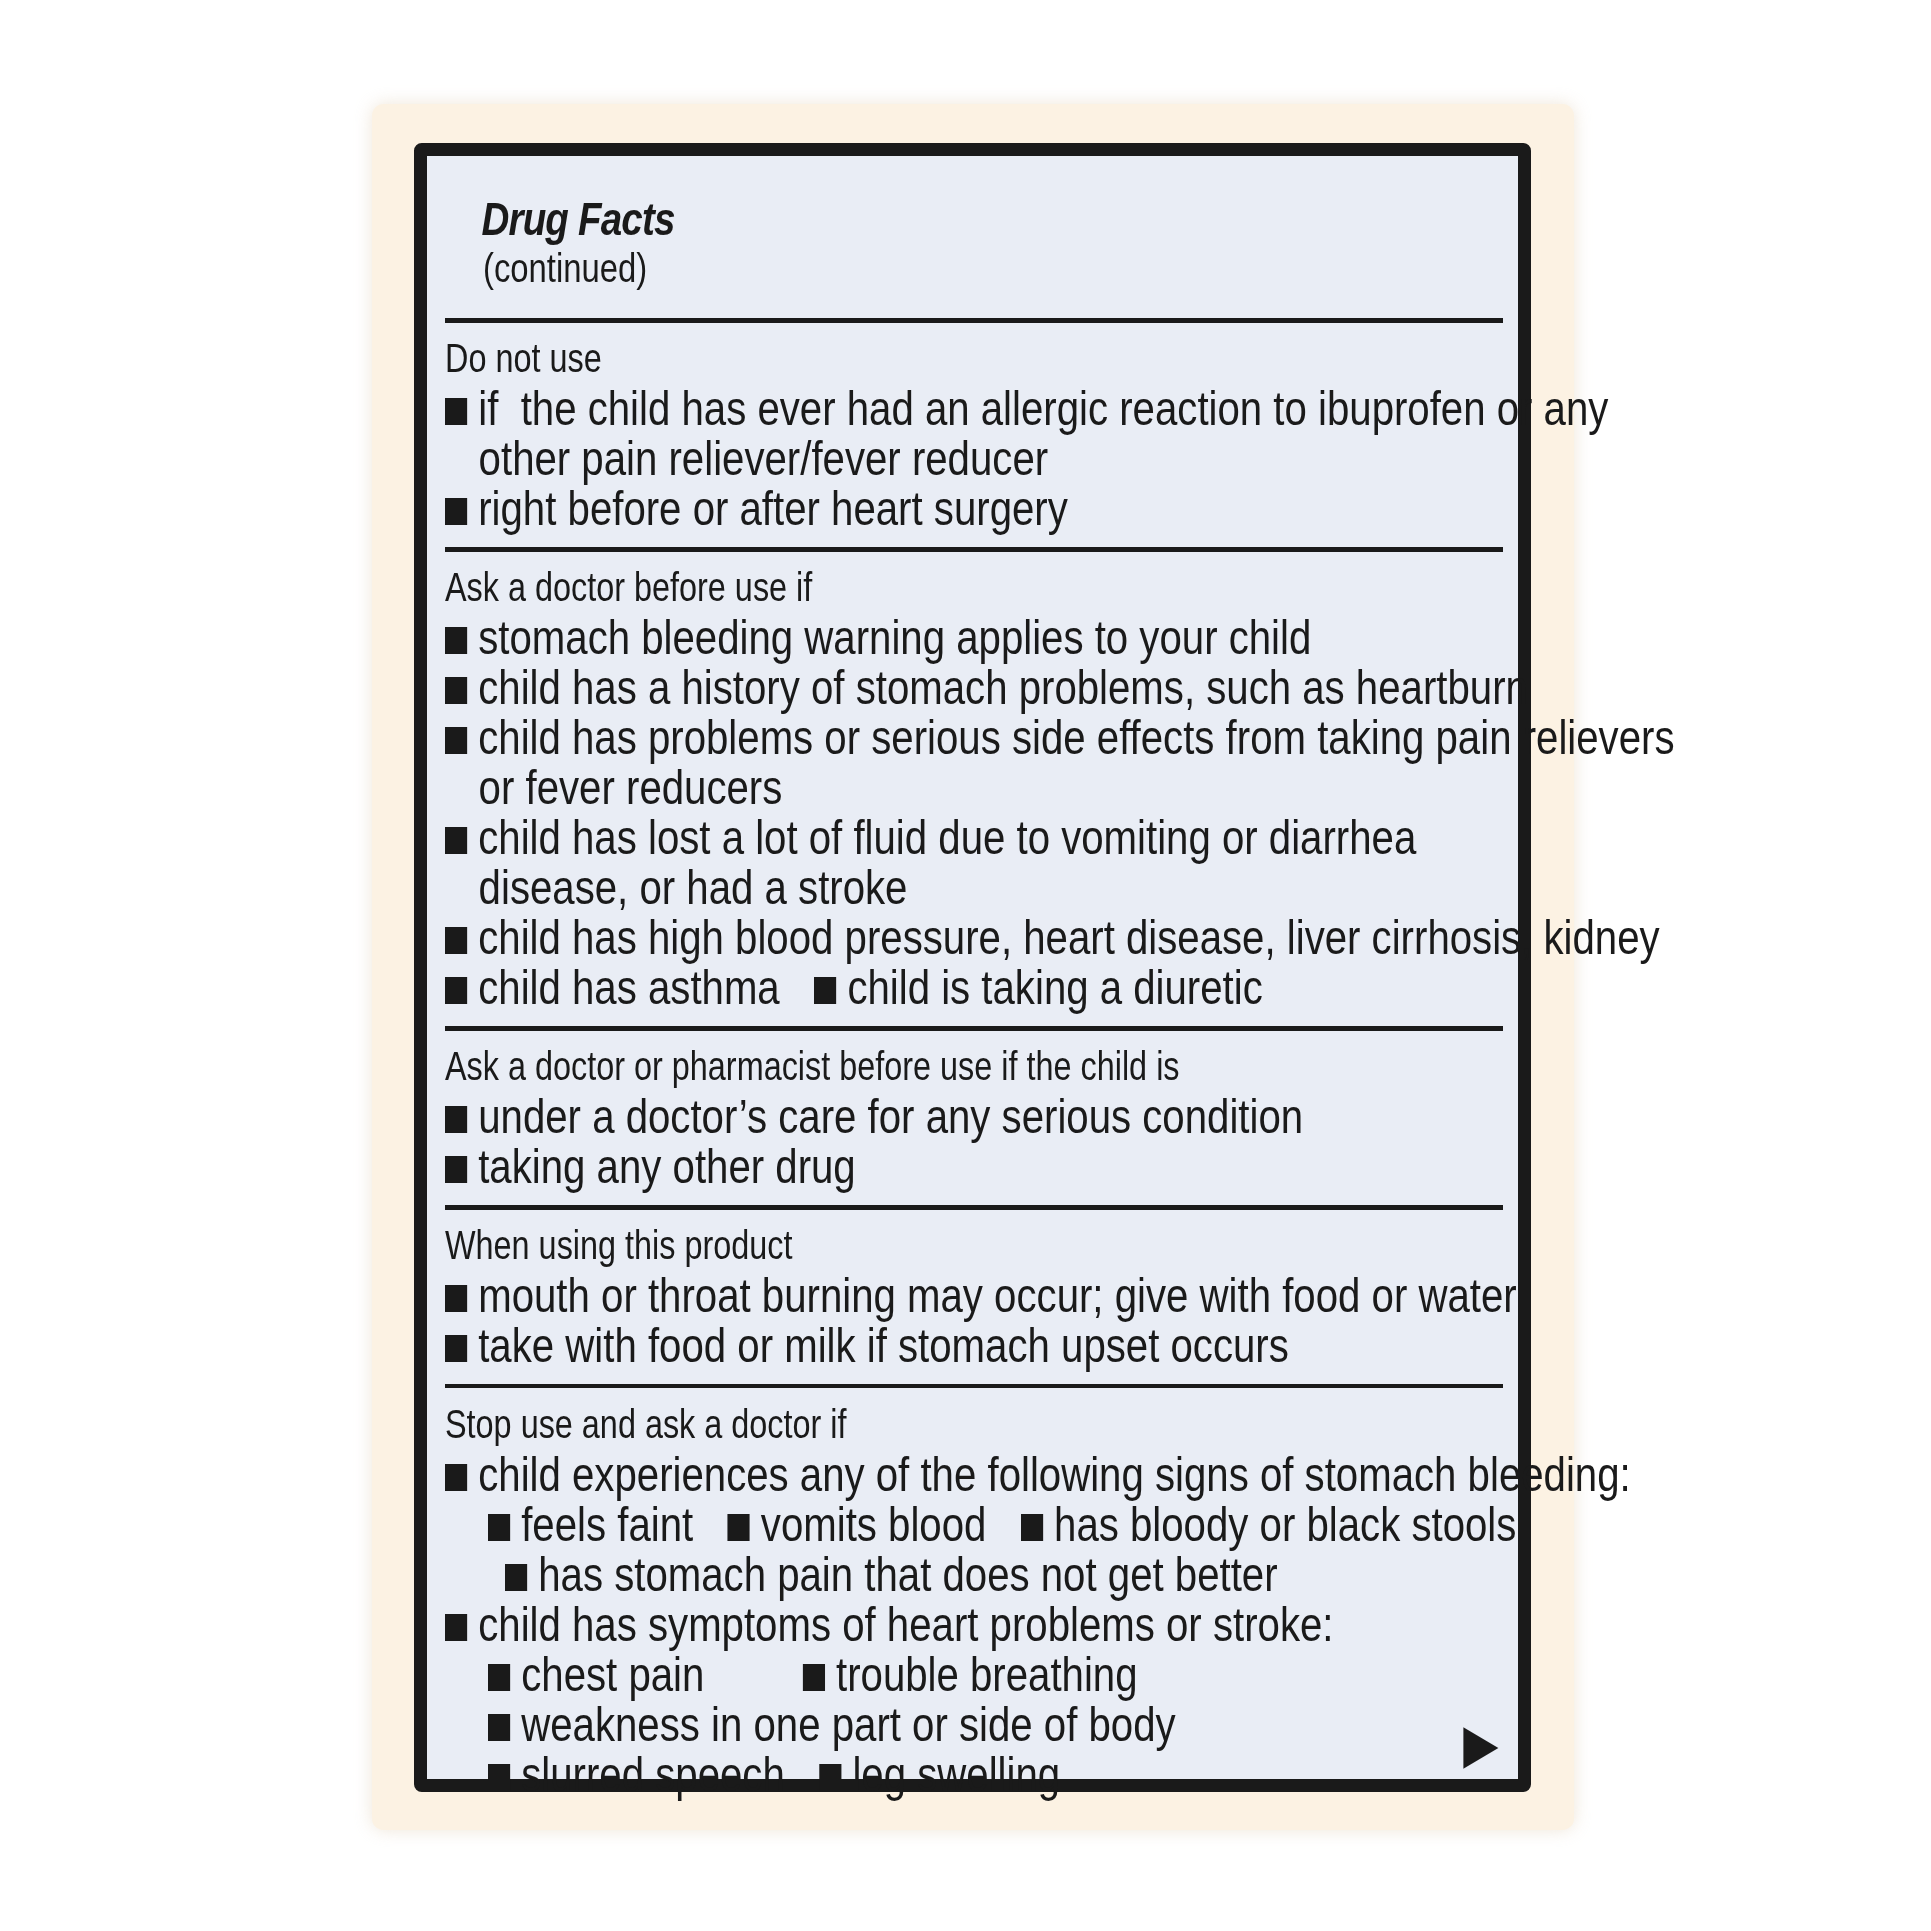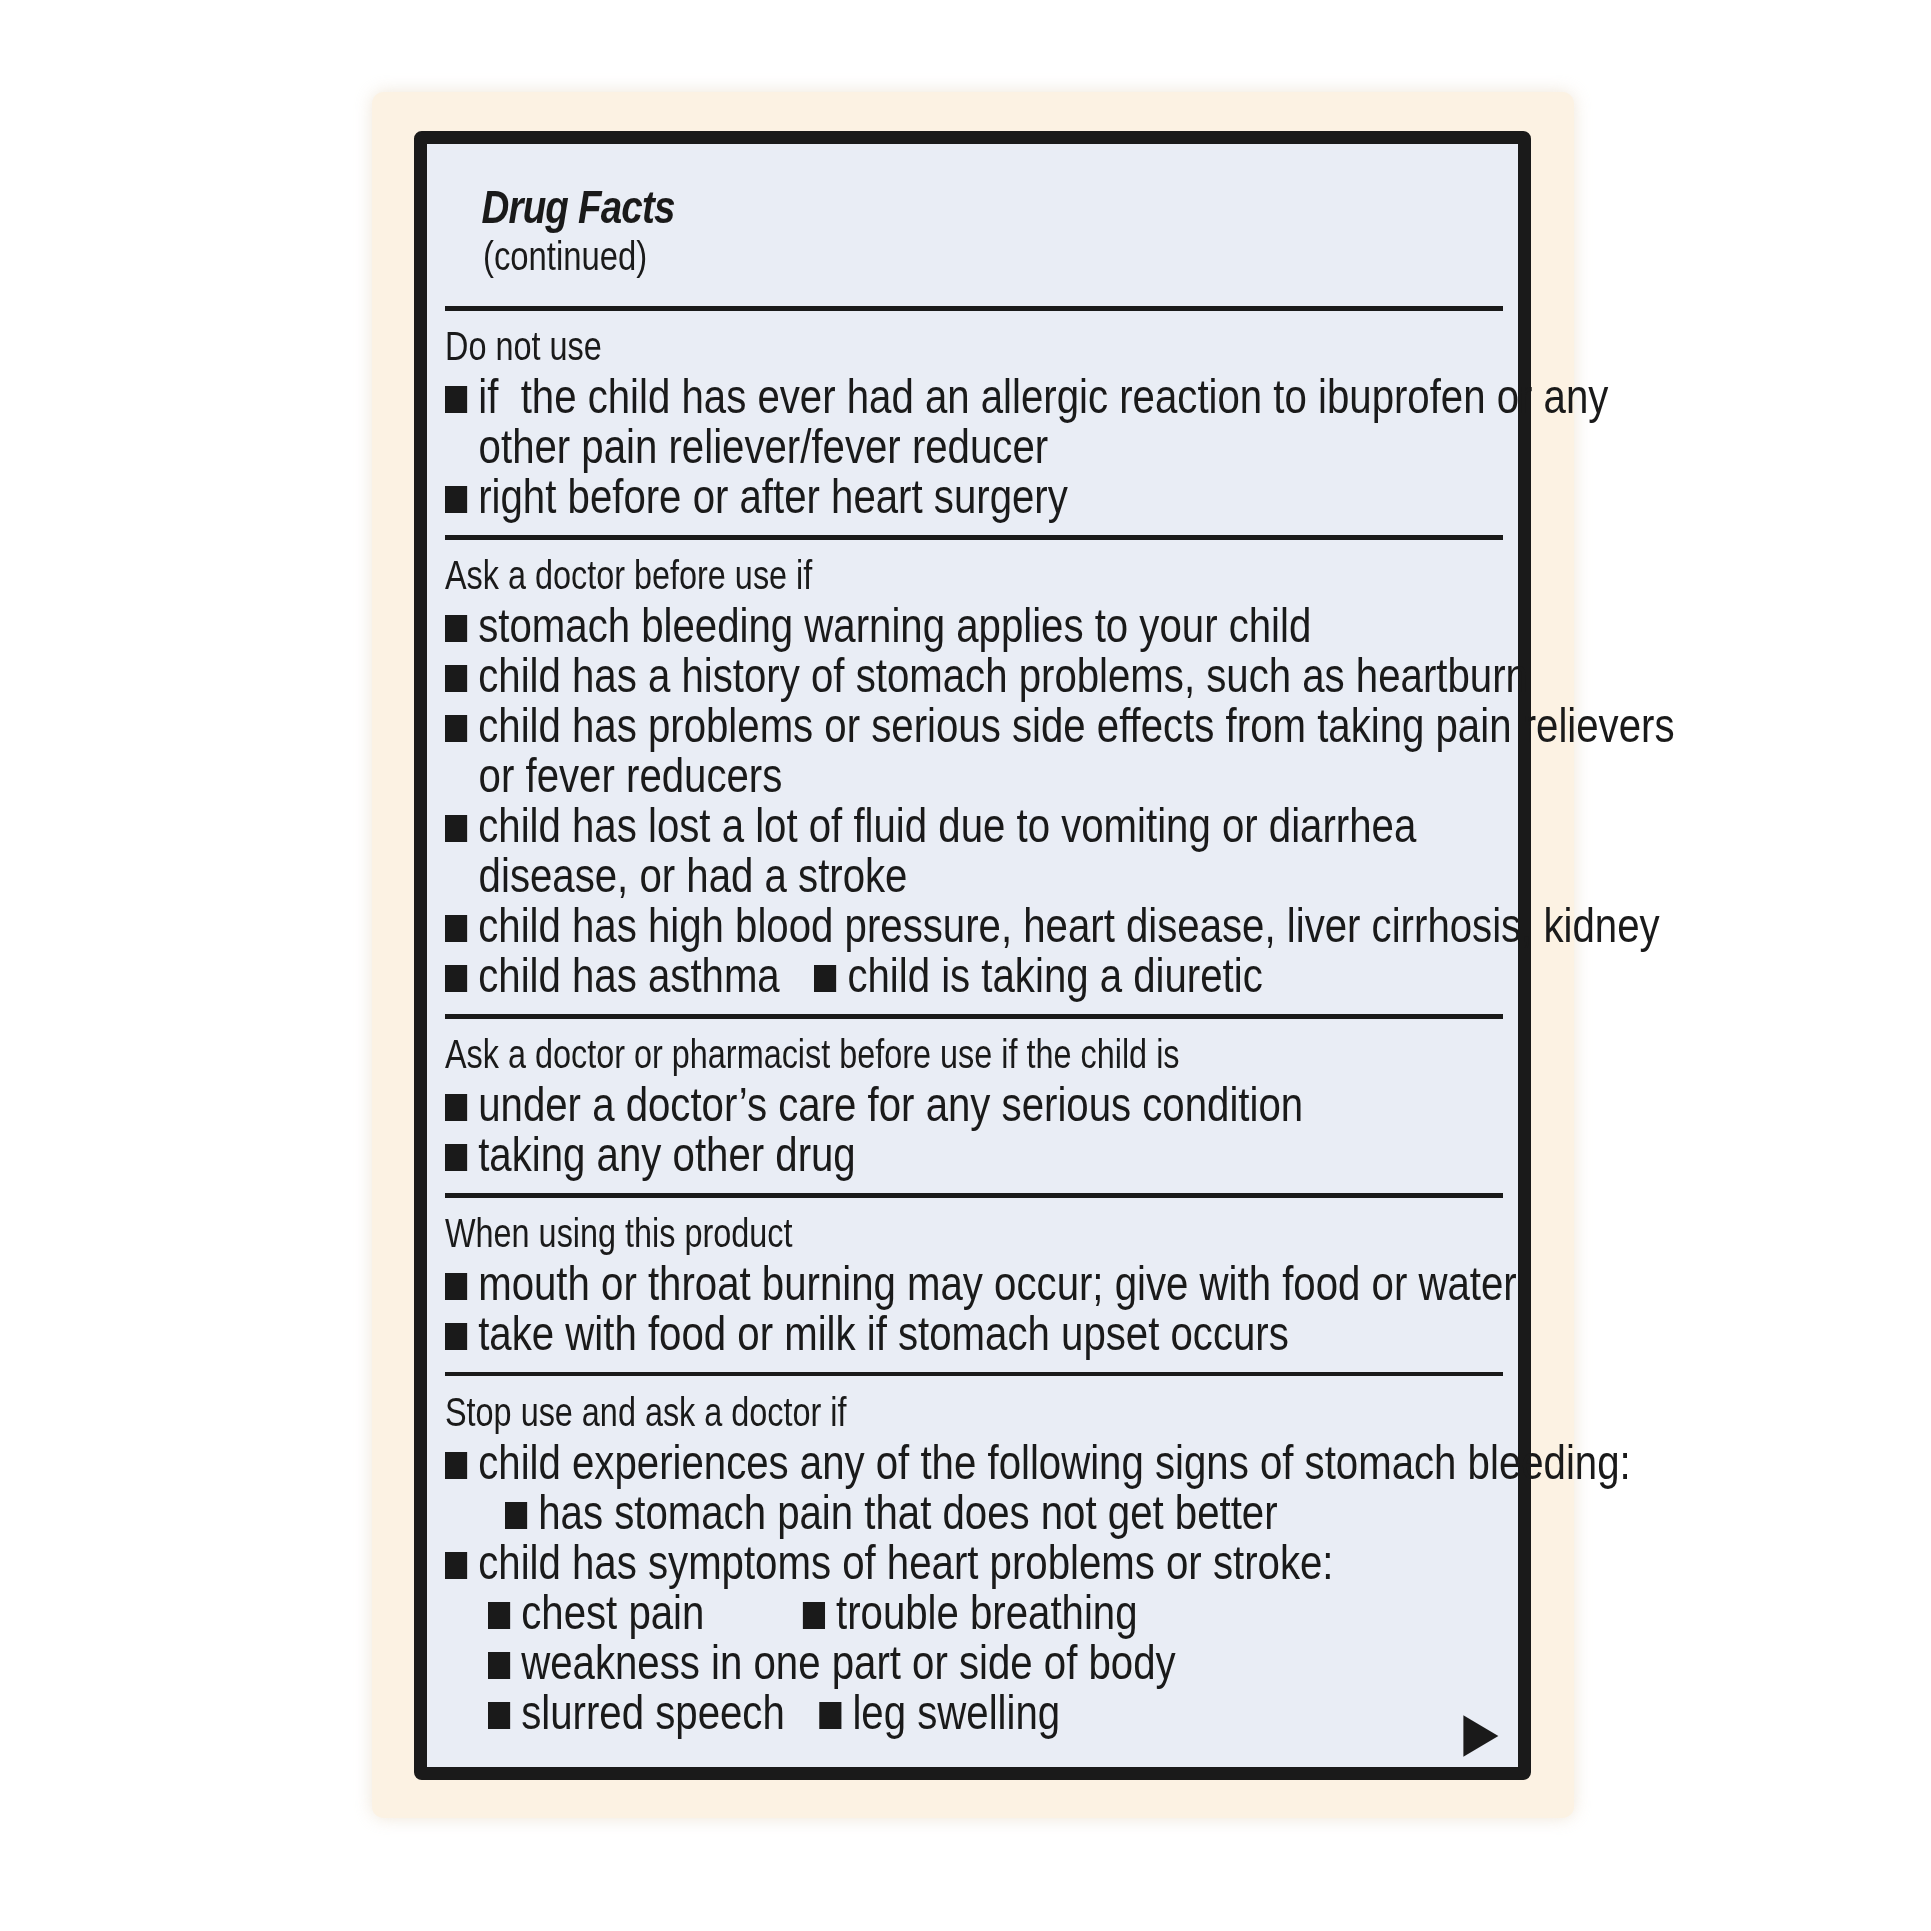--- a/index.html
+++ b/index.html
@@ -11,21 +11,21 @@
     height: 1931px;
     position: relative;
     background: #ffffff;
     font-family: "Liberation Sans", sans-serif;
     color: var(--ink, #171717);
     overflow: hidden;
   }
   .card {
     position: absolute;
     left: 372px;
-    top: 92px;
+    top: 104px;
     width: 1202px;
     height: 1726px;
     background: var(--card-bg, #fcf2e3);
     border-radius: 11.6px;
     box-shadow: 0 0 17.4px rgba(220, 200, 170, 0.45);
   }
   .panel {
     position: absolute;
     left: 42px;
     top: 39px;
@@ -153,20 +153,21 @@
           <h2 class="sec-heading"><span class="cx-h">Ask a doctor or pharmacist before use if the child is</span></h2>
           <div class="row"><span class="cx"><span><span class="sq"></span><span>under a doctor’s care for any serious condition</span></span></span></div>
           <div class="row"><span class="cx"><span><span class="sq"></span><span>taking any other drug</span></span></span></div>
           <div class="sec-rule"></div>
           <h2 class="sec-heading"><span class="cx-h">When using this product</span></h2>
           <div class="row"><span class="cx"><span><span class="sq"></span><span>mouth or throat burning may occur; give with food or water</span></span></span></div>
           <div class="row"><span class="cx"><span><span class="sq"></span><span>take with food or milk if stomach upset occurs</span></span></span></div>
           <div class="sec-rule"></div>
           <h2 class="sec-heading"><span class="cx-h">Stop use and ask a doctor if</span></h2>
           <div class="row"><span class="cx"><span><span class="sq"></span><span>child experiences any of the following signs of stomach bleeding:</span></span></span></div>
+          <div class="row ind1"><span class="cx"><span><span class="sq"></span><span>feels faint</span></span><span class="part2"><span class="sq"></span><span>vomits blood</span></span><span class="part2"><span class="sq"></span><span>has bloody or black stools</span></span></span></div>
           <div class="row ind2"><span class="cx"><span><span class="sq"></span><span>has stomach pain that does not get better</span></span></span></div>
           <div class="row"><span class="cx"><span><span class="sq"></span><span>child has symptoms of heart problems or stroke:</span></span></span></div>
           <div class="row ind1"><span class="cx"><span><span class="sq"></span><span>chest pain</span></span><span class="part2 wide"><span class="sq"></span><span>trouble breathing</span></span></span></div>
           <div class="row ind1"><span class="cx"><span><span class="sq"></span><span>weakness in one part or side of body</span></span></span></div>
           <div class="row ind1"><span class="cx"><span><span class="sq"></span><span>slurred speech</span></span><span class="part2"><span class="sq"></span><span>leg swelling</span></span></span></div>
         </div>
 
       <div class="arrow">▶</div>
     </div>
   </div>

